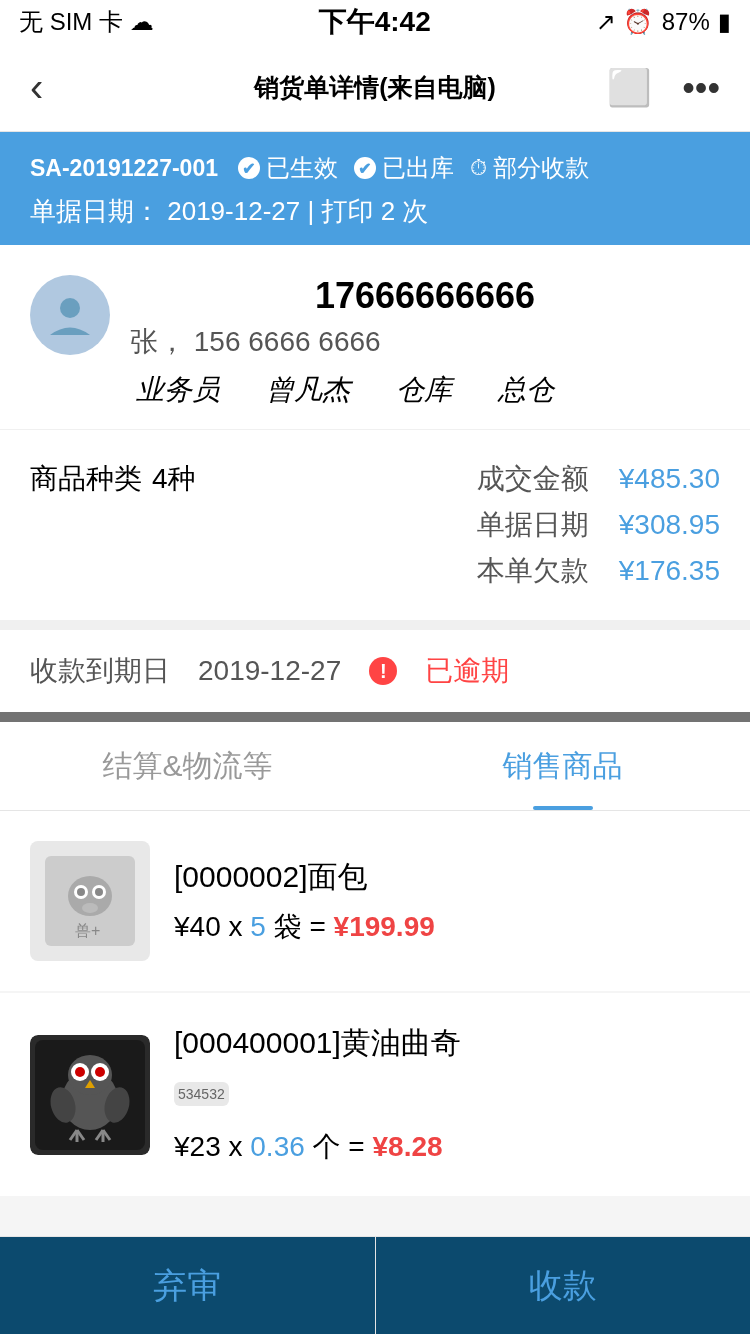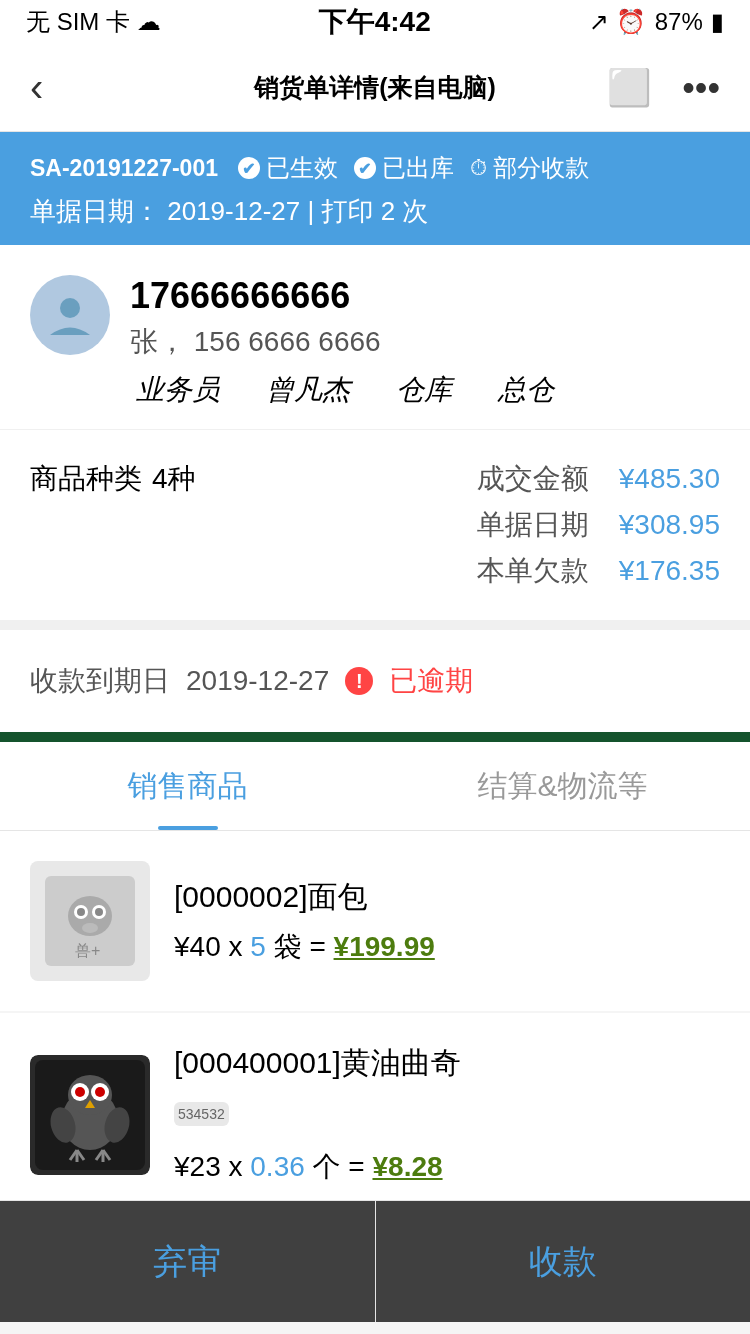--- a/index.html
+++ b/index.html
@@ -13,21 +13,21 @@
       font-size: 28px;
     }
 
     
     .status-bar {
       background: #fff;
       height: 44px;
       display: flex;
       align-items: center;
       justify-content: space-between;
-      padding: 0 26px;
+      padding: 0 19px;
       font-size: 24px;
       font-weight: 500;
     }
     .status-left { display: flex; align-items: center; gap: 10px; }
     .status-center { font-size: 28px; font-weight: 600; }
     .status-right { display: flex; align-items: center; gap: 8px; font-size: 24px; }
 
     
     .nav-bar {
       background: #fff;
@@ -136,20 +136,21 @@
       justify-content: center;
       flex-shrink: 0;
     }
     .avatar svg { width: 50px; height: 50px; }
     .customer-info { flex: 1; }
     .customer-name {
       font-size: 36px;
       font-weight: 600;
       color: #000;
       margin-bottom: 6px;
+      text-align: center;
     }
     .customer-phone {
       font-size: 28px;
       color: #555;
       margin-bottom: 10px;
     }
     .customer-meta {
       display: flex;
       align-items: center;
       gap: 40px;
@@ -187,25 +188,25 @@
       justify-content: flex-end;
       gap: 30px;
       font-size: 28px;
       color: #555;
     }
     .stat-row .amount { color: #4A9FE0; font-weight: 500; }
 
     
     .due-section {
       background: #fff;
-      padding: 32px 30px;
-      display: flex;
-      align-items: center;
-      gap: 16px;
-      border-bottom: 10px solid #14532d;
+      padding: 22px 30px;
+      display: flex;
+      align-items: center;
+      gap: 28px;
+      border-bottom: 10px solid #737373;
       font-size: 28px;
       color: #555;
     }
     .overdue-badge {
       background: #ff4444;
       color: #fff;
       border-radius: 50%;
       width: 28px;
       height: 28px;
       display: flex;
@@ -282,30 +283,30 @@
       font-size: 14px;
       padding: 4px 4px;
       border-radius: 6px;
       margin-bottom: 22px;
     }
     .product-price-row {
       font-size: 28px;
       color: #000;
     }
     .product-price-row .qty { color: #4A9FE0; }
-    .product-price-row .total { color: #4d7c0f; font-weight: 600; text-decoration: underline; }
+    .product-price-row .total { color: #ef4444; font-weight: 600; }
 
     
     .bottom-bar {
       position: fixed;
-      bottom: 12px;
+      bottom: 0;
       left: 0;
       width: 750px;
-      height: 122px;
-      background: #404040;
+      height: 98px;
+      background: #0c4a6e;
       border-top: 1px solid #e5e5e5;
       display: flex;
     }
     .bottom-btn {
       flex: 1;
       display: flex;
       align-items: center;
       justify-content: center;
       font-size: 34px;
       cursor: pointer;
@@ -418,26 +419,26 @@
 </div>
 
 <div class="due-section">
   <span>收款到期日</span>
   <span>2019-12-27</span>
   <span class="overdue-badge">!</span>
   <span class="overdue-text">已逾期</span>
 </div>
 
 <div class="tabs-container">
+  <div class="tab inactive">
+    <span>结算&amp;物流等</span>
+  </div>
   <div class="tab active">
     <span>销售商品</span>
     <div class="tab-indicator"></div>
-  </div>
-  <div class="tab inactive">
-    <span>结算&amp;物流等</span>
   </div>
 </div>
 
 <div class="product-list">
 
   <div class="product-item">
     <div class="product-thumb">
 
       <svg width="90" height="90" viewBox="0 0 90 90" fill="none" xmlns="http://www.w3.org/2000/svg">
         <rect width="90" height="90" fill="#cccccc" rx="6"></rect>

